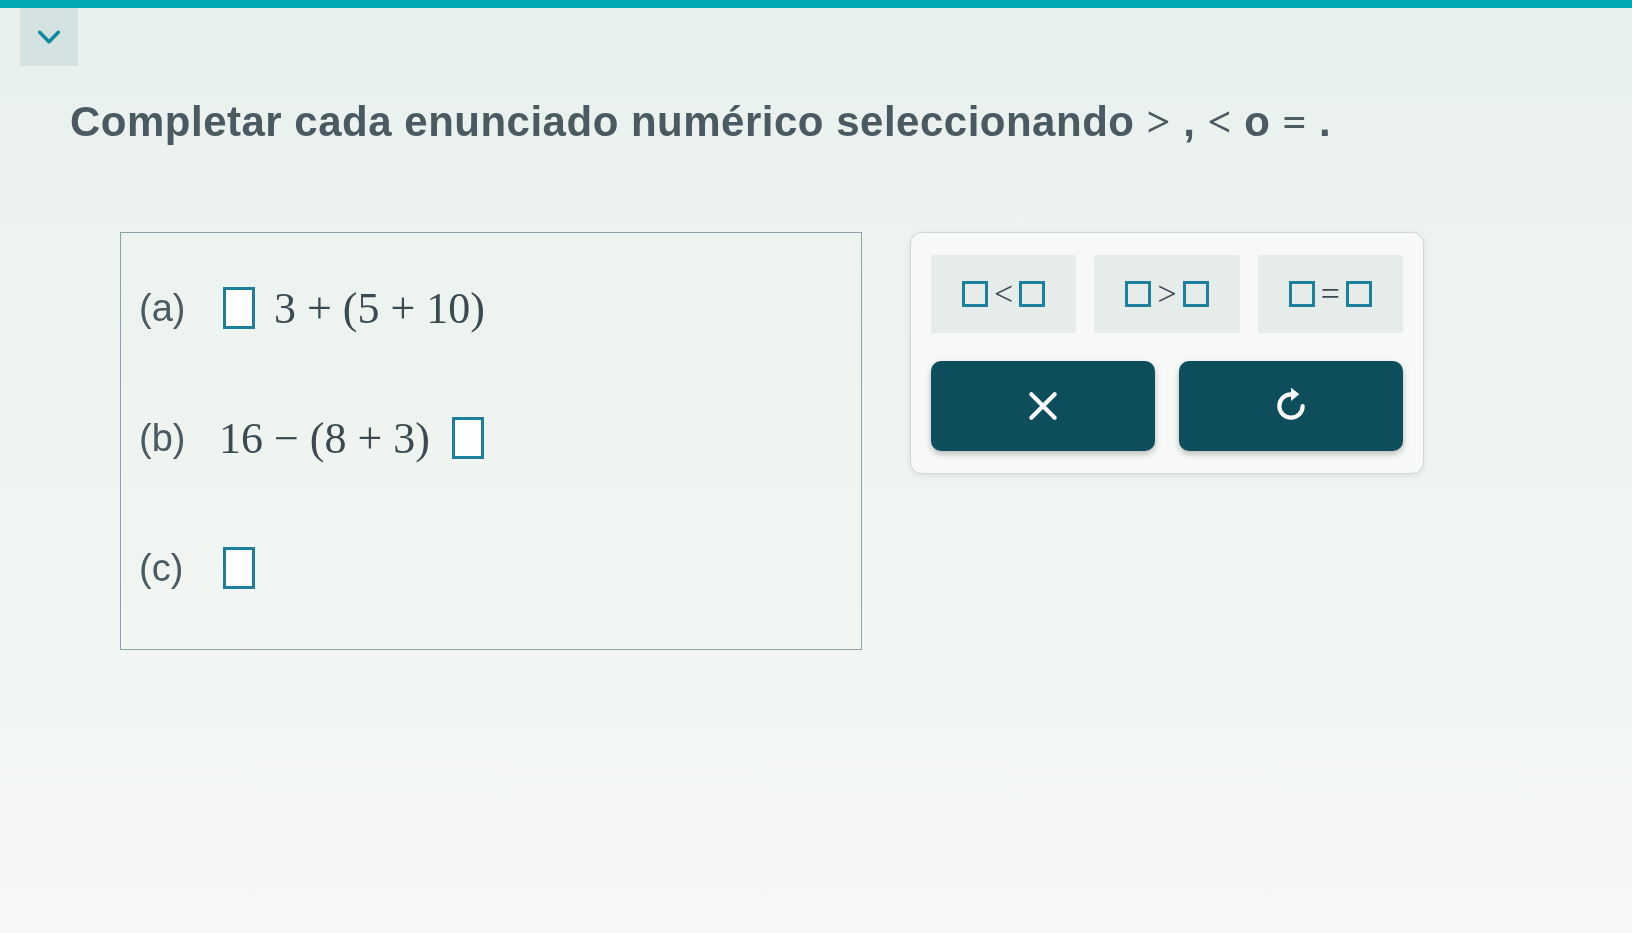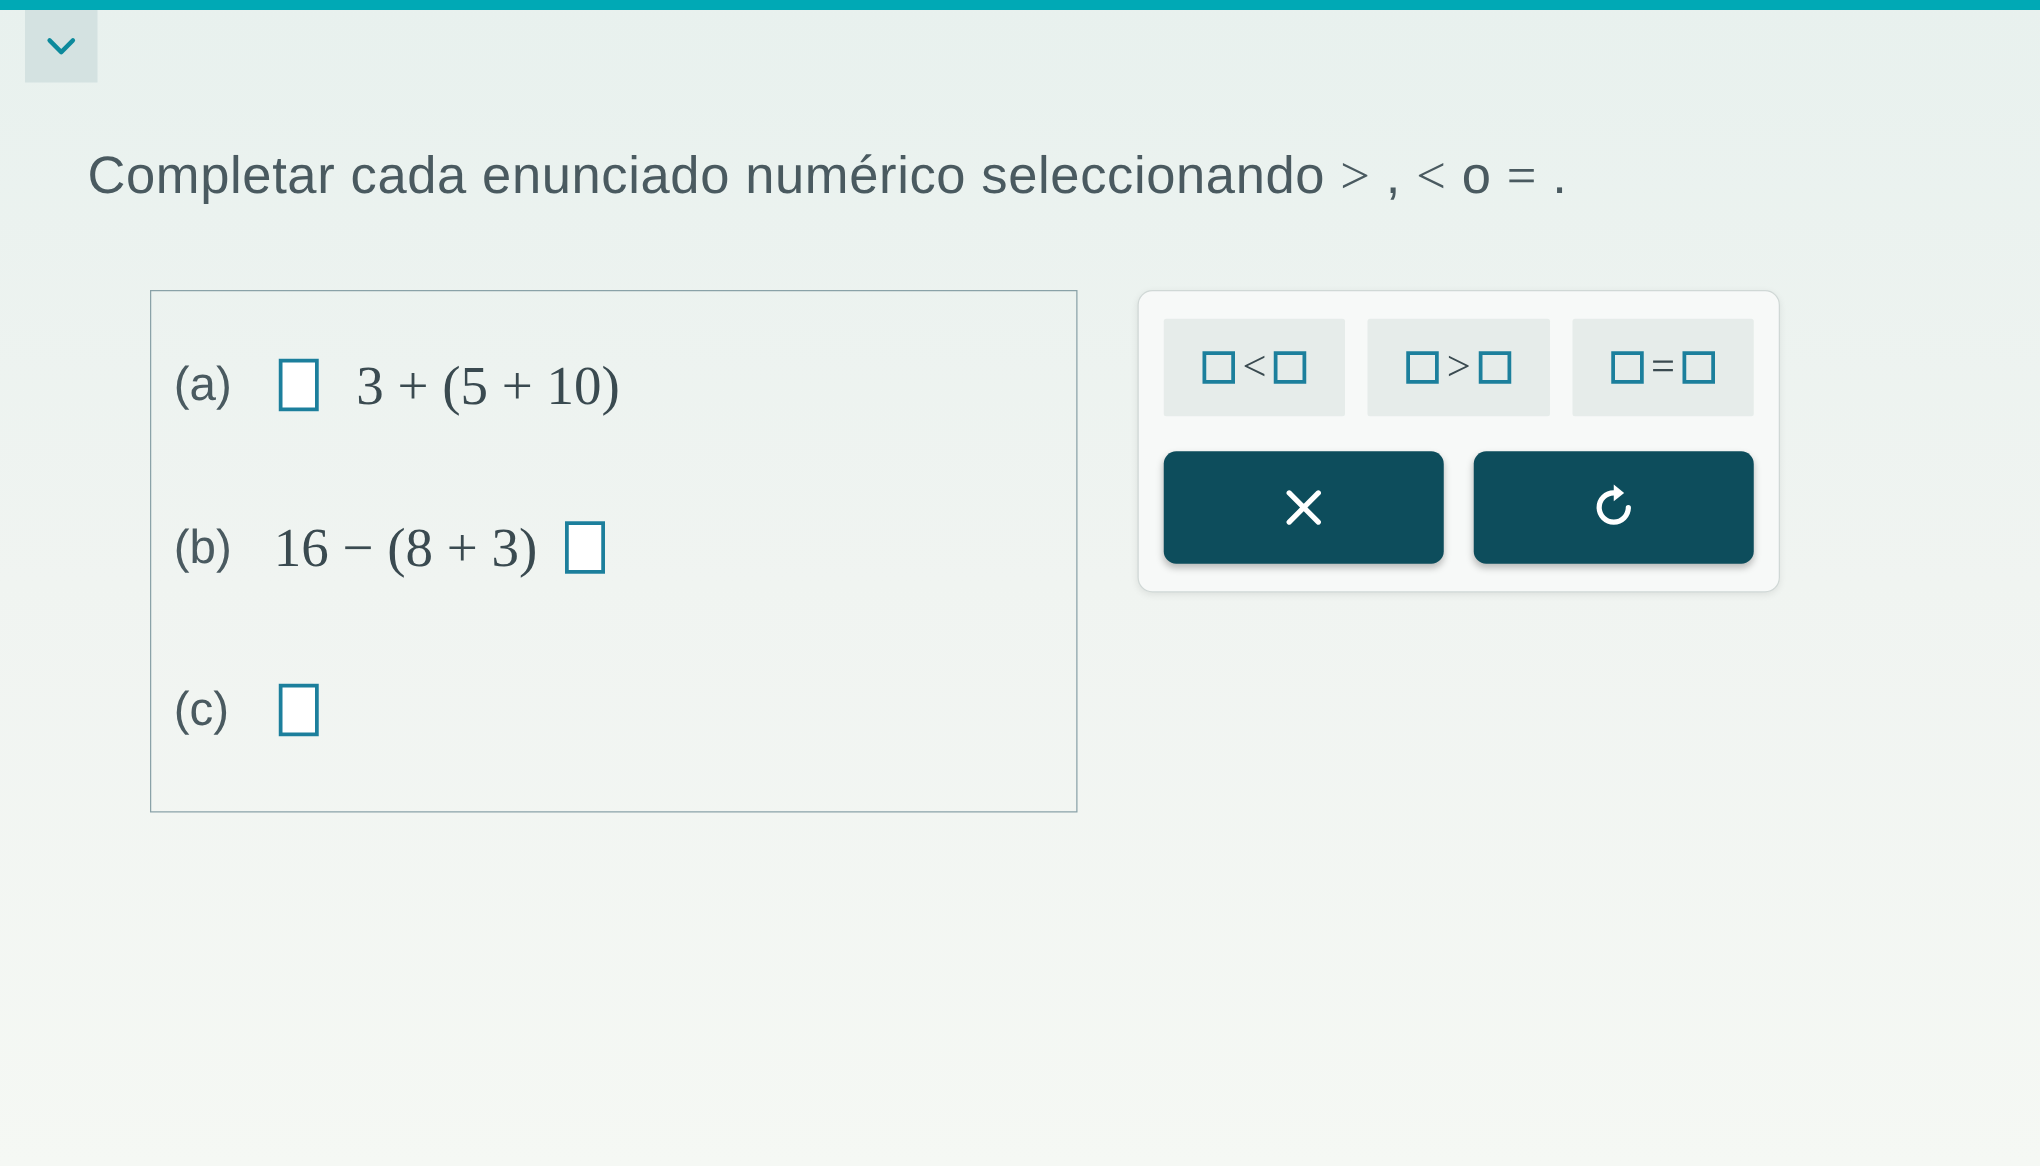--- a/index.html
+++ b/index.html
@@ -24,24 +24,24 @@
     height: 58px;
     background: #d4e2e1;
     display: flex;
     align-items: center;
     justify-content: center;
     cursor: pointer;
   }
   .chevron-btn svg { width: 28px; height: 28px; }
   .instruction {
     position: absolute;
-    top: 116px;
+    top: 98px;
     left: 70px;
     font-size: 42px;
-    font-weight: 400;
+    font-weight: 700;
     color: #4a5a60;
     letter-spacing: 0.5px;
   }
   .instruction .sym { font-family: "Times New Roman", serif; }
   .problem-box {
     position: absolute;
     top: 232px;
     left: 120px;
     width: 742px;
     height: 418px;
@@ -58,21 +58,21 @@
     color: #3a4a50;
   }
   .label {
     font-family: "Helvetica Neue", Arial, sans-serif;
     font-size: 38px;
     width: 80px;
     color: #4a5a60;
   }
   .expr-left, .expr-right { white-space: nowrap; }
   .expr-left { margin-right: 18px; }
-  .expr-right { margin-left: 26px; }
+  .expr-right { margin-left: 15px; }
   .answer-box {
     display: inline-block;
     width: 32px;
     height: 42px;
     border: 3px solid #1c7f9c;
     background: #fff;
     vertical-align: middle;
     margin: 0 4px;
     cursor: pointer;
   }

